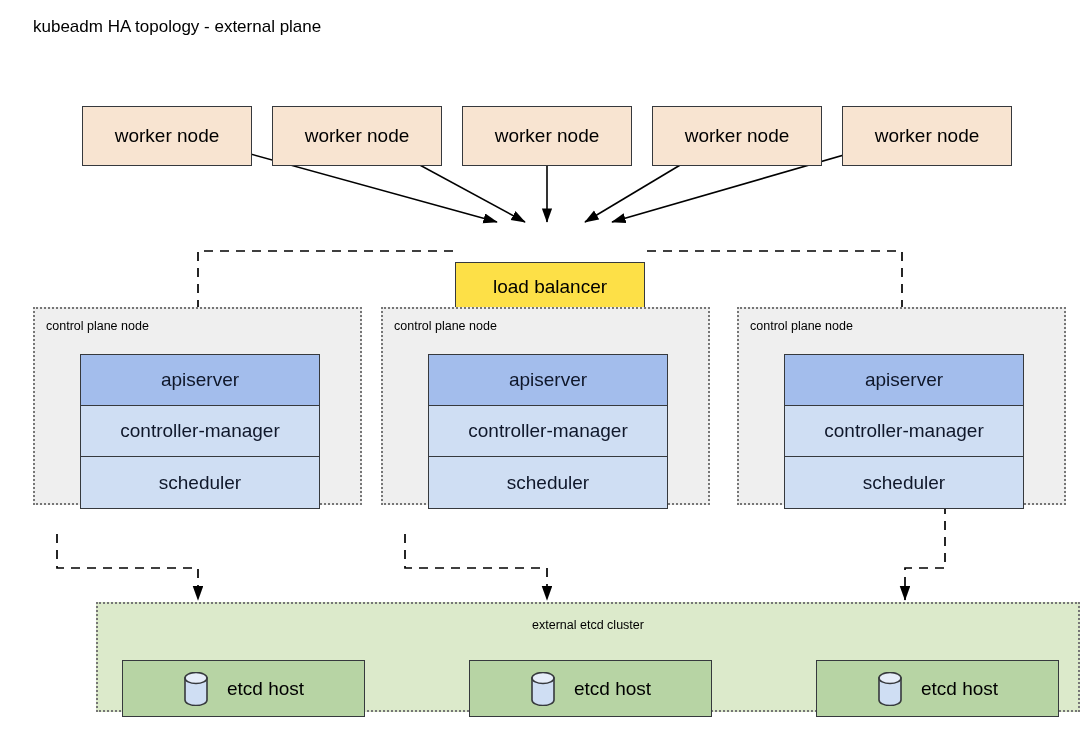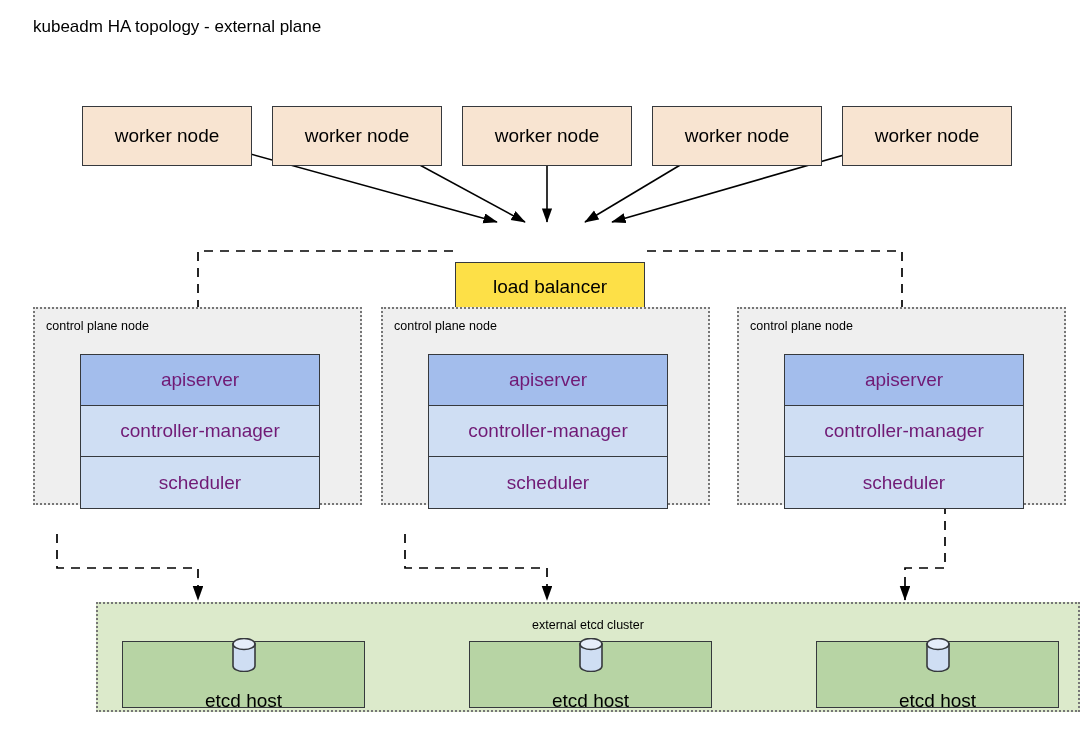--- a/index.html
+++ b/index.html
@@ -96,21 +96,21 @@
     border: 1.4px solid #36393d;
     box-sizing: border-box;
   }
   .cp-row {
     box-sizing: border-box;
     height: 51px;
     display: flex;
     align-items: center;
     justify-content: center;
     font-size: 19px;
-    color: #701a75;
+    color: #0f172a;
     border-bottom: 1.4px solid #36393d;
     background: #cfdef3;
   }
   .cp-row:last-child { border-bottom: none; }
   .cp-row.apiserver { background: #a3bdec; }
 
   
   .etcd-cluster {
     position: absolute;
     box-sizing: border-box;
@@ -126,31 +126,30 @@
     position: absolute;
     top: 14px;
     left: 0;
     width: 100%;
     text-align: center;
     font-size: 12.5px;
   }
   .etcd-host {
     position: absolute;
     box-sizing: border-box;
-    top: 37px;
+    top: 56px;
     width: 243px;
-    height: 67px;
+    height: 57px;
     background: #b7d4a4;
     border: 1.4px solid #36393d;
     display: flex;
     align-items: center;
     justify-content: center;
     gap: 18px;
     font-size: 19px;
-    flex-direction: column;
   }
   .db-icon { flex: 0 0 auto; display: block; }
   .etcd-host-label { display: block; }
 </style>
 </head>
 <body>
 
 <div id="canvas">
 
   <div class="diagram-title">kubeadm HA topology - external plane</div>

